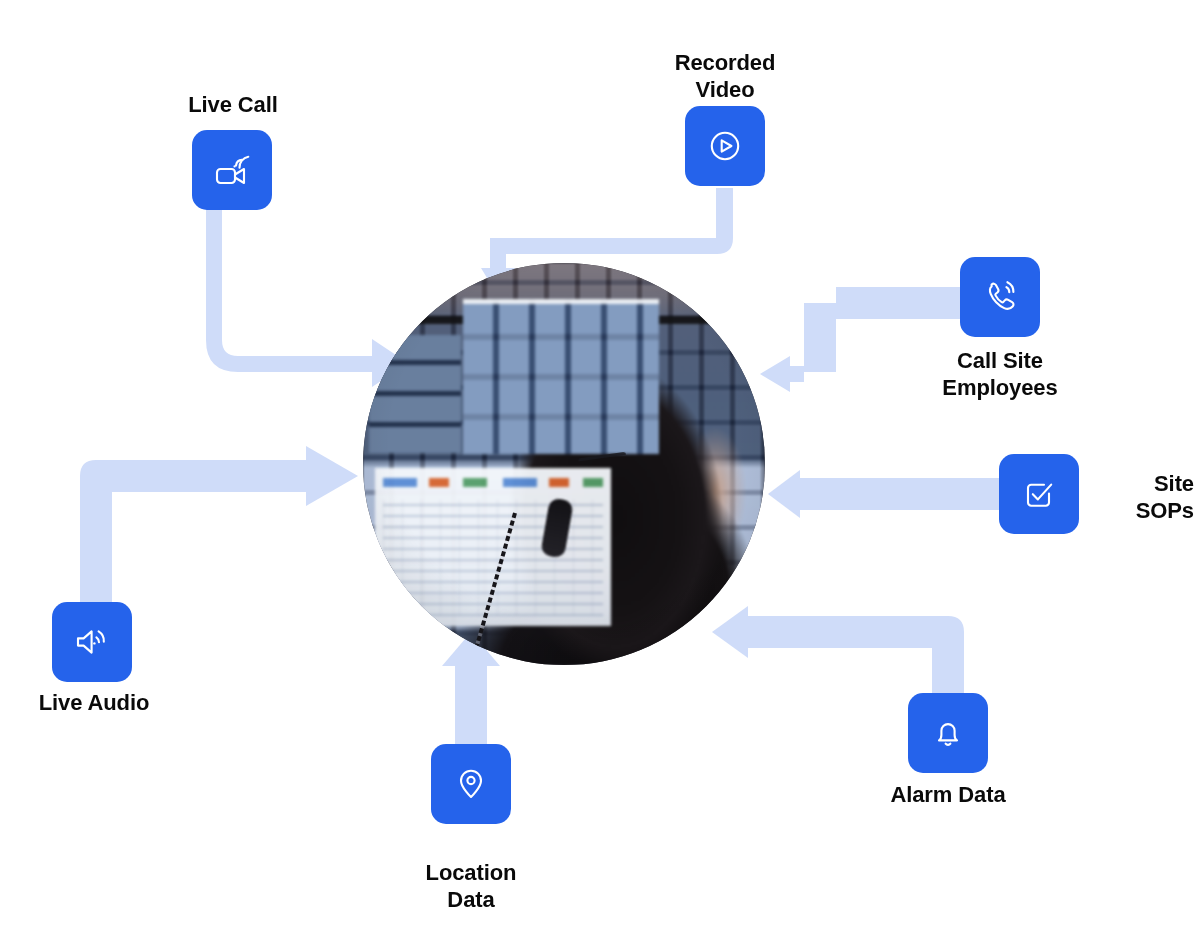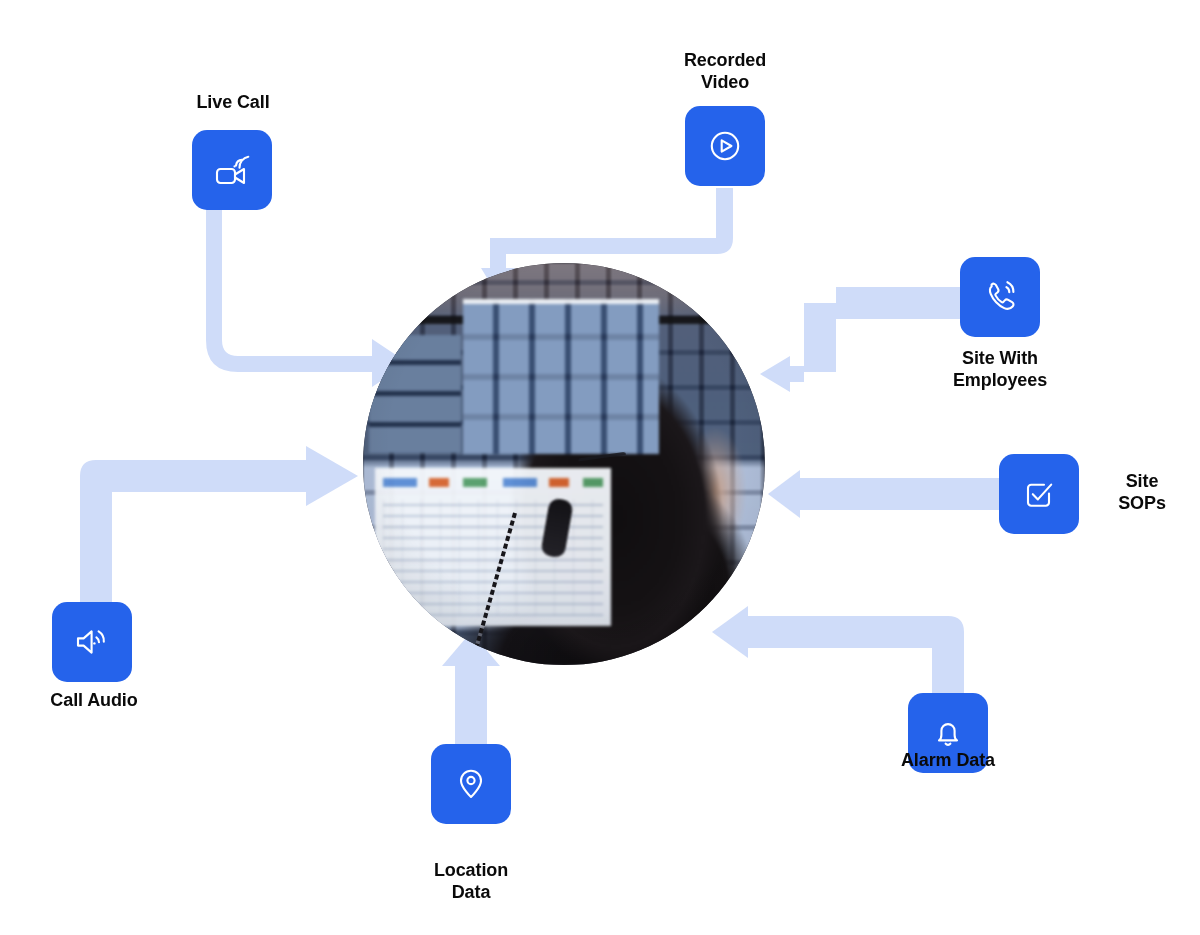--- a/index.html
+++ b/index.html
@@ -174,29 +174,29 @@
     display: flex;
     align-items: center;
     justify-content: center;
     cursor: pointer;
   }
   .tile svg {
     display: block;
   }
   .node-label {
     position: absolute;
-    font-size: 18px;
+    font-size: 22px;
     font-weight: 700;
     color: #0a0a0a;
     line-height: 1.22;
     letter-spacing: -0.1px;
     white-space: pre-line;
   }
   .label-center { text-align: center; }
-  .label-left   { text-align: center; }
+  .label-left   { text-align: right; }
 </style>
 </head>
 <body>
 
 <div id="canvas">
 
   <svg id="connectors" viewBox="0 0 1200 935" width="1200" height="935" aria-hidden="true">
 
     <path d="M 222,208 L 222,340 Q 222,356 238,356 L 372,356 L 372,339 L 408,363 L 372,387 L 372,372 L 238,372
              Q 206,372 206,340 L 206,208 Z" fill="#cfdcf9"></path>
@@ -287,21 +287,21 @@
         <svg width="44" height="44" viewBox="0 0 44 44" fill="none" stroke="#ffffff" stroke-width="2.1" stroke-linecap="round" stroke-linejoin="round">
           <path d="M13.6 9.5 c1.6 -1.4 3.4 -1.0 4.3 0.6 l2.2 3.9 c0.7 1.3 0.4 2.6 -0.7 3.5 l-1.6 1.3
                    c-0.5 0.4 -0.6 1.0 -0.3 1.6 c1.3 2.6 3.6 5.1 6.2 6.7 c0.6 0.4 1.2 0.3 1.7 -0.2
                    l1.4 -1.5 c0.9 -1.0 2.2 -1.2 3.4 -0.5 l3.9 2.3 c1.6 0.9 1.9 2.8 0.5 4.3
                    c-2.2 2.4 -5.2 3.0 -8.4 1.6 c-5.6 -2.5 -11.3 -8.4 -13.5 -14.2 c-1.2 -3.2 -0.7 -6.1 0.9 -7.4 Z"></path>
           <path d="M28.4 12.2 a5.6 5.6 0 0 1 2.9 5.0"></path>
           <path d="M29.4 7.2 a10.6 10.6 0 0 1 6.0 9.8"></path>
         </svg>
       </span>
     </div>
-    <div class="node-label label-center" style="left:928px; top:348px; width:144px;">Site With
+    <div class="node-label label-center" style="left:928px; top:348px; width:144px;">Call Site
 Employees</div>
   </div>
 
   <div class="node">
     <div class="tile" style="left:999px; top:454px; width:80px; height:80px;">
       <span>
         <svg width="44" height="44" viewBox="0 0 44 44" fill="none" stroke="#ffffff" stroke-width="2.1" stroke-linecap="round" stroke-linejoin="round">
           <path d="M32 21.6 V30.5 a3.2 3.2 0 0 1 -3.2 3.2 H14.2 A3.2 3.2 0 0 1 11 30.5 V15.9
                    a3.2 3.2 0 0 1 3.2 -3.2 H27"></path>
           <path d="M15.8 22.2 L20.9 27.4 L34.2 12.6"></path>
@@ -315,21 +315,21 @@
   <div class="node">
     <div class="tile" style="left:908px; top:693px; width:80px; height:80px;">
       <span>
         <svg width="44" height="44" viewBox="0 0 44 44" fill="none" stroke="#ffffff" stroke-width="2.1" stroke-linecap="round" stroke-linejoin="round">
           <path d="M13 29.4 c0 0 2.4 -1.6 2.4 -5.4 v-4.3 a6.6 6.6 0 0 1 13.2 0 V24
                    c0 3.8 2.4 5.4 2.4 5.4 Z"></path>
           <path d="M19.6 32.6 a2.9 2.9 0 0 0 4.8 0"></path>
         </svg>
       </span>
     </div>
-    <div class="node-label label-center" style="left:876px; top:750px; width:144px;">Alarm Data</div>
+    <div class="node-label label-center" style="left:876px; top:782px; width:144px;">Alarm Data</div>
   </div>
 
   <div class="node">
     <div class="tile" style="left:431px; top:744px; width:80px; height:80px;">
       <span>
         <svg width="44" height="44" viewBox="0 0 44 44" fill="none" stroke="#ffffff" stroke-width="2.1" stroke-linecap="round" stroke-linejoin="round">
           <path d="M22 35 c0 0 10 -9.6 10 -16.3 a10 10 0 1 0 -20 0 C12 25.4 22 35 22 35 Z"></path>
           <circle cx="22" cy="18.5" r="3.6"></circle>
         </svg>
       </span>
@@ -342,16 +342,16 @@
     <div class="tile" style="left:52px; top:602px; width:80px; height:80px;">
       <span>
         <svg width="44" height="44" viewBox="0 0 44 44" fill="none" stroke="#ffffff" stroke-width="2.1" stroke-linecap="round" stroke-linejoin="round">
           <path d="M8 18.4 h5.6 L21.6 11.4 V32.6 L13.6 25.6 H8 Z"></path>
           <path d="M26.4 17.4 a6.2 6.2 0 0 1 2.6 4.9"></path>
           <path d="M28.6 11.4 a11.2 11.2 0 0 1 5.2 10.3"></path>
           <circle cx="24.4" cy="23.4" r="1.2" fill="#ffffff" stroke="none"></circle>
         </svg>
       </span>
     </div>
-    <div class="node-label label-center" style="left:22px; top:690px; width:144px;">Call Audio</div>
+    <div class="node-label label-center" style="left:22px; top:690px; width:144px;">Live Audio</div>
   </div>
 
 </div>
 
 </body></html>

